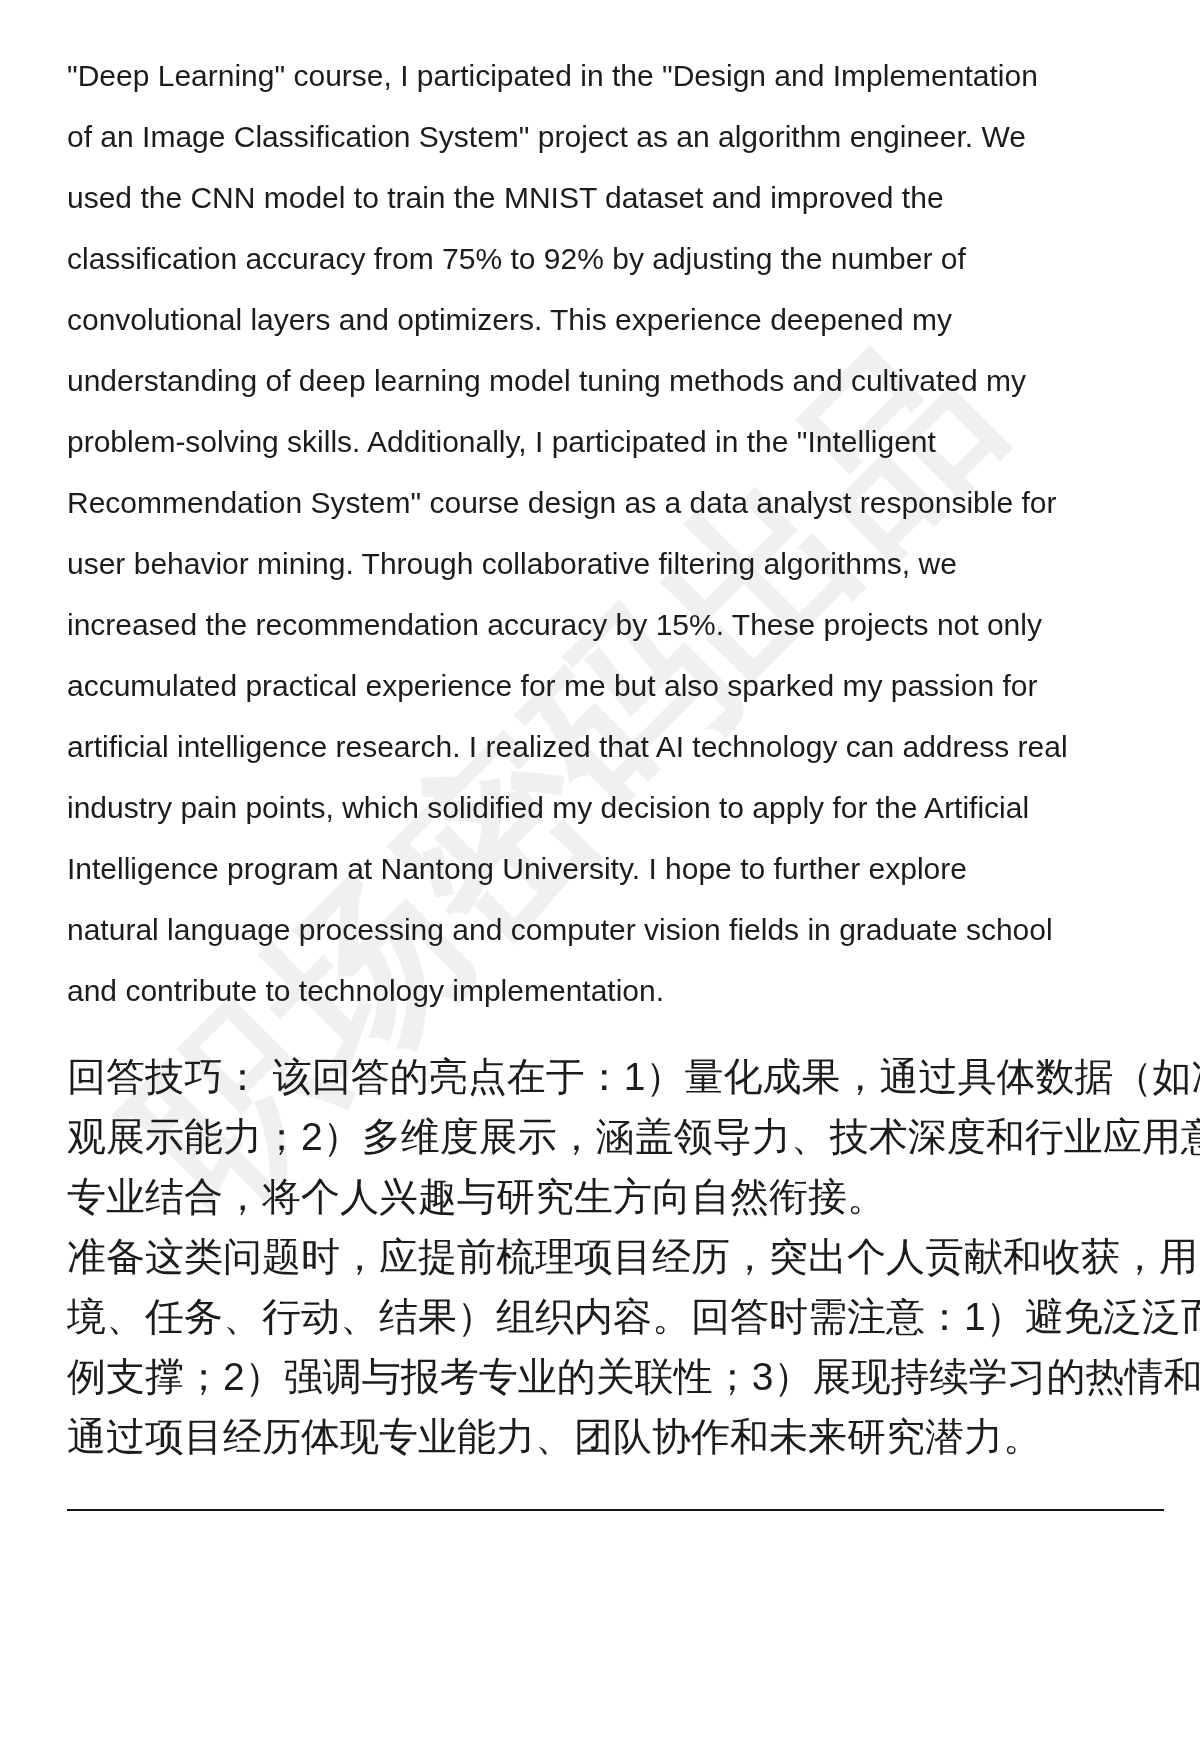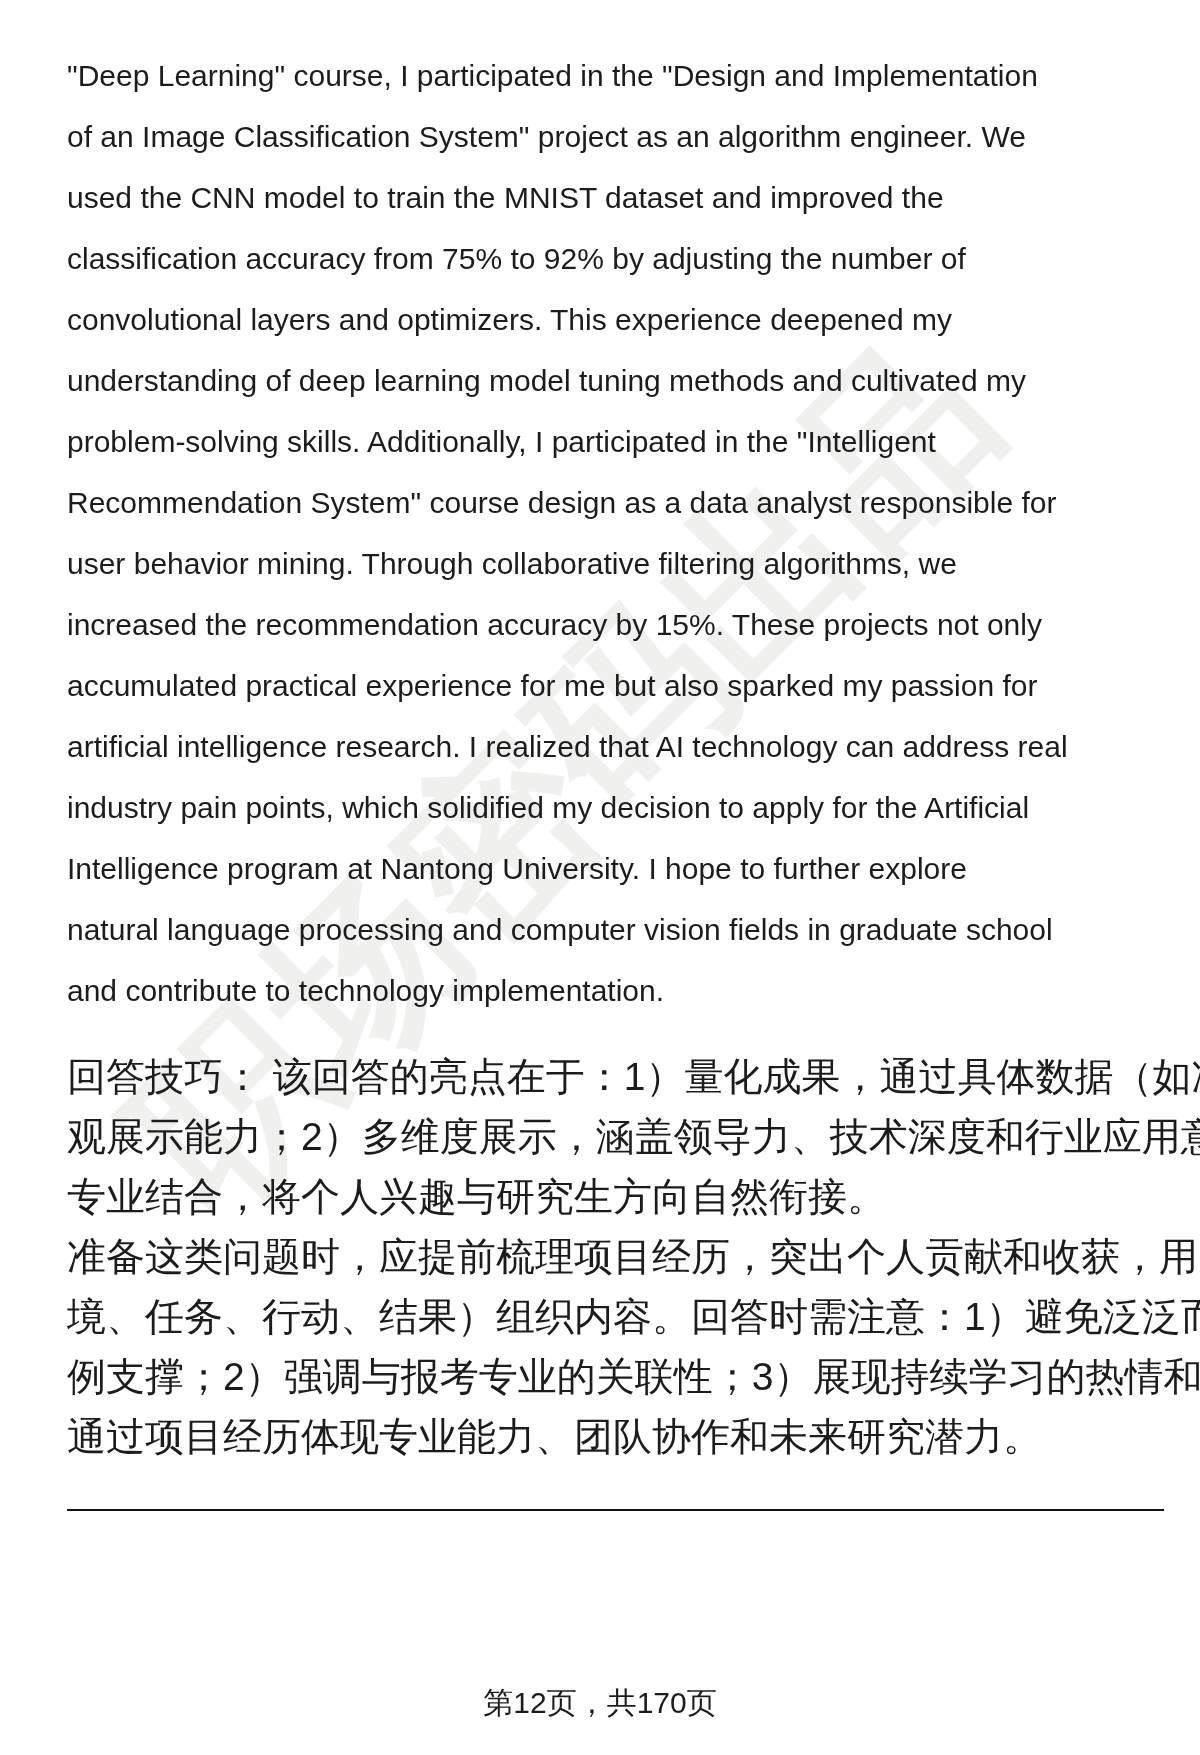--- a/index.html
+++ b/index.html
@@ -102,15 +102,14 @@
 观展示能力；2）多维度展示，涵盖领导力、技术深度和行业应用意识；3）动机与
 专业结合，将个人兴趣与研究生方向自然衔接。
 准备这类问题时，应提前梳理项目经历，突出个人贡献和收获，用STAR法则（情
 境、任务、行动、结果）组织内容。回答时需注意：1）避免泛泛而谈，用具体案
 例支撑；2）强调与报考专业的关联性；3）展现持续学习的热情和潜力。重点在于
 通过项目经历体现专业能力、团队协作和未来研究潜力。</div>
 
   <div class="divider"></div>
 
 
-  <div class="footer">第12页，共170页</div>
 
 </div>
 
 </body></html>

